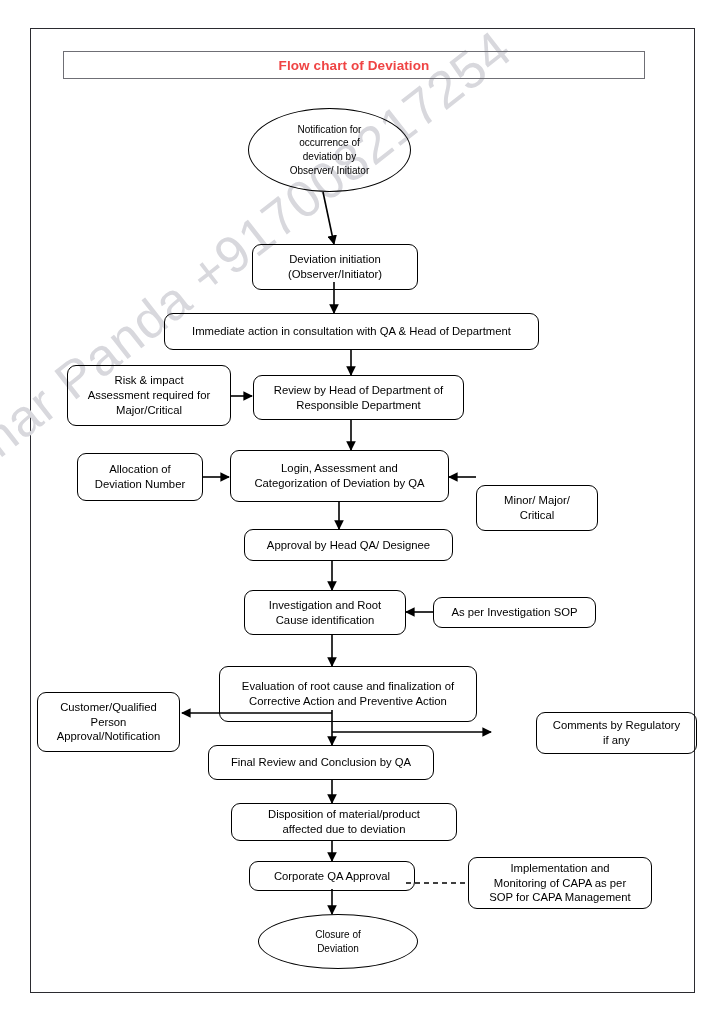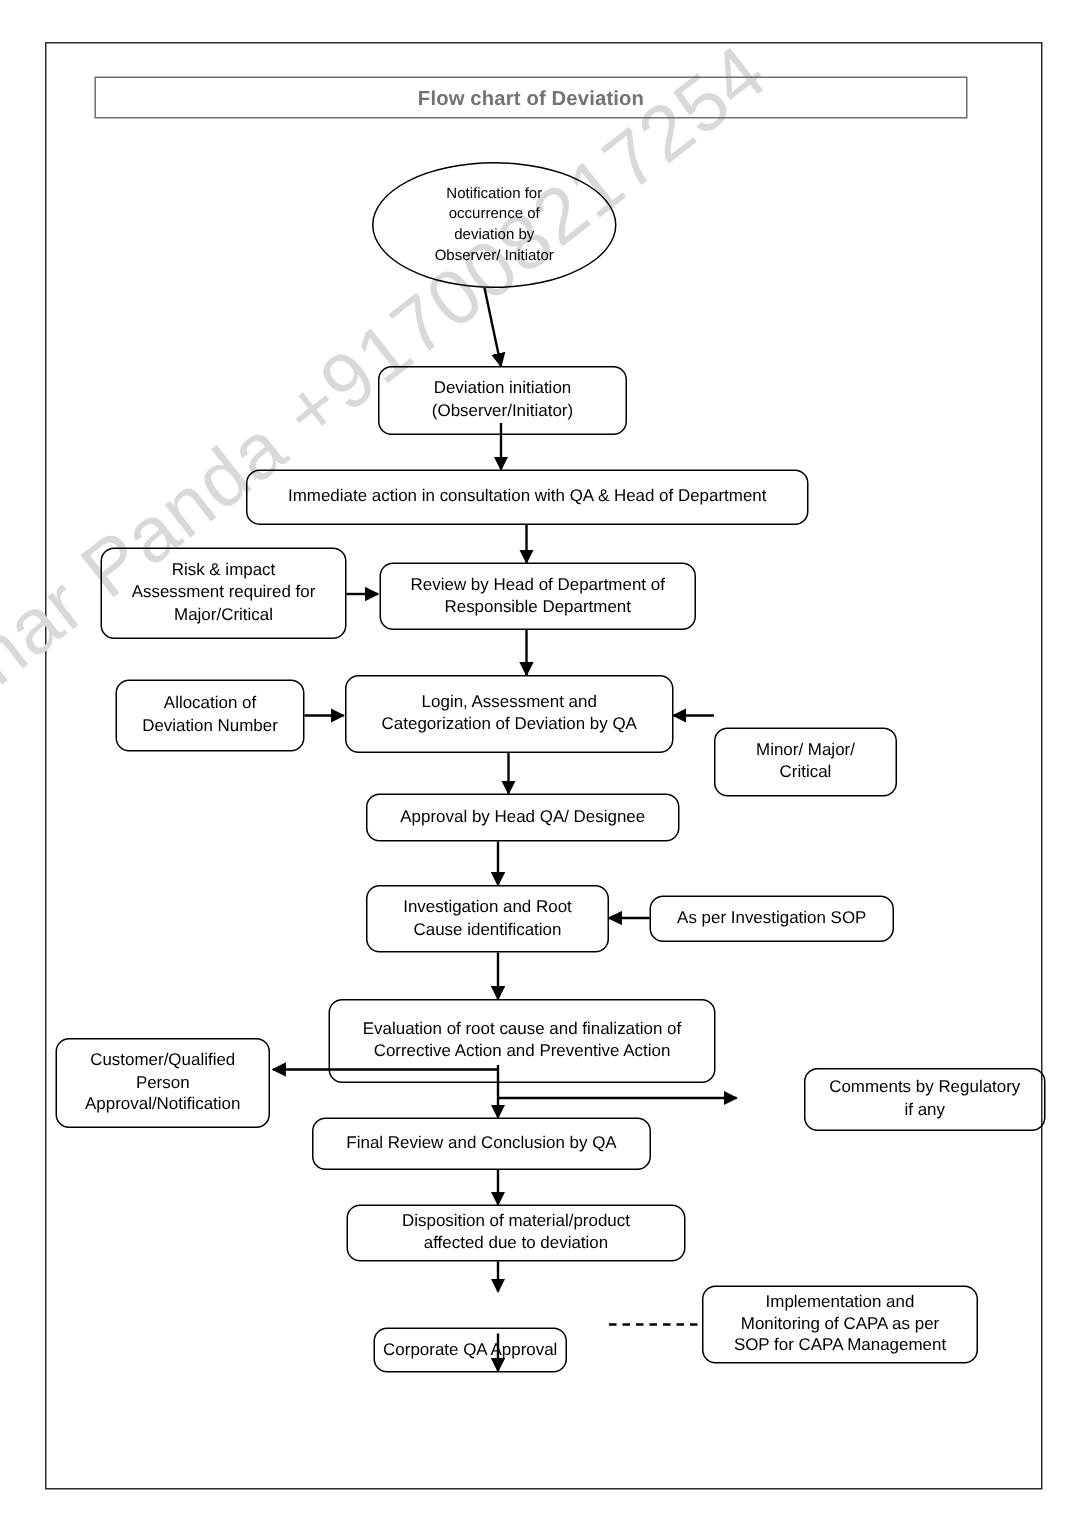--- a/index.html
+++ b/index.html
@@ -57,21 +57,21 @@
     box-sizing: border-box;
     display: flex;
     align-items: center;
     justify-content: center;
     background: transparent;
     z-index: 3;
   }
   #title-box .title-text {
     font-size: 13.5px;
     font-weight: bold;
-    color: #737373;
+    color: #ef4444;
     letter-spacing: 0.1px;
   }
 
   
   #connectors {
     position: absolute;
     left: 0; top: 0;
     width: 724px;
     height: 1023px;
     z-index: 2;
@@ -251,24 +251,28 @@
 
   <div class="node box" style="left:208px; top:745px; width:226px; height:35px;">
     <span class="label">Final Review and Conclusion by QA</span>
   </div>
 
   <div class="node box" style="left:231px; top:803px; width:226px; height:38px;">
     <span class="label">Disposition of material/product
 affected due to deviation</span>
   </div>
 
-  <div class="node box" style="left:249px; top:861px; width:129px; height:30px;margin-top:24px;">
+  <div class="node box" style="left:249px; top:861px; width:166px; height:30px;">
     <span class="label">Corporate QA Approval</span>
   </div>
 
   <div class="node box" style="left:468px; top:857px; width:184px; height:52px;">
     <span class="label">Implementation and
 Monitoring of CAPA as per
 SOP for CAPA Management</span>
   </div>
 
+  <div class="ellipse-node" style="left:258px; top:914px; width:160px; height:55px;">
+    <span class="label">Closure of
+Deviation</span>
+  </div>
 
 </div>
 
 </body></html>

